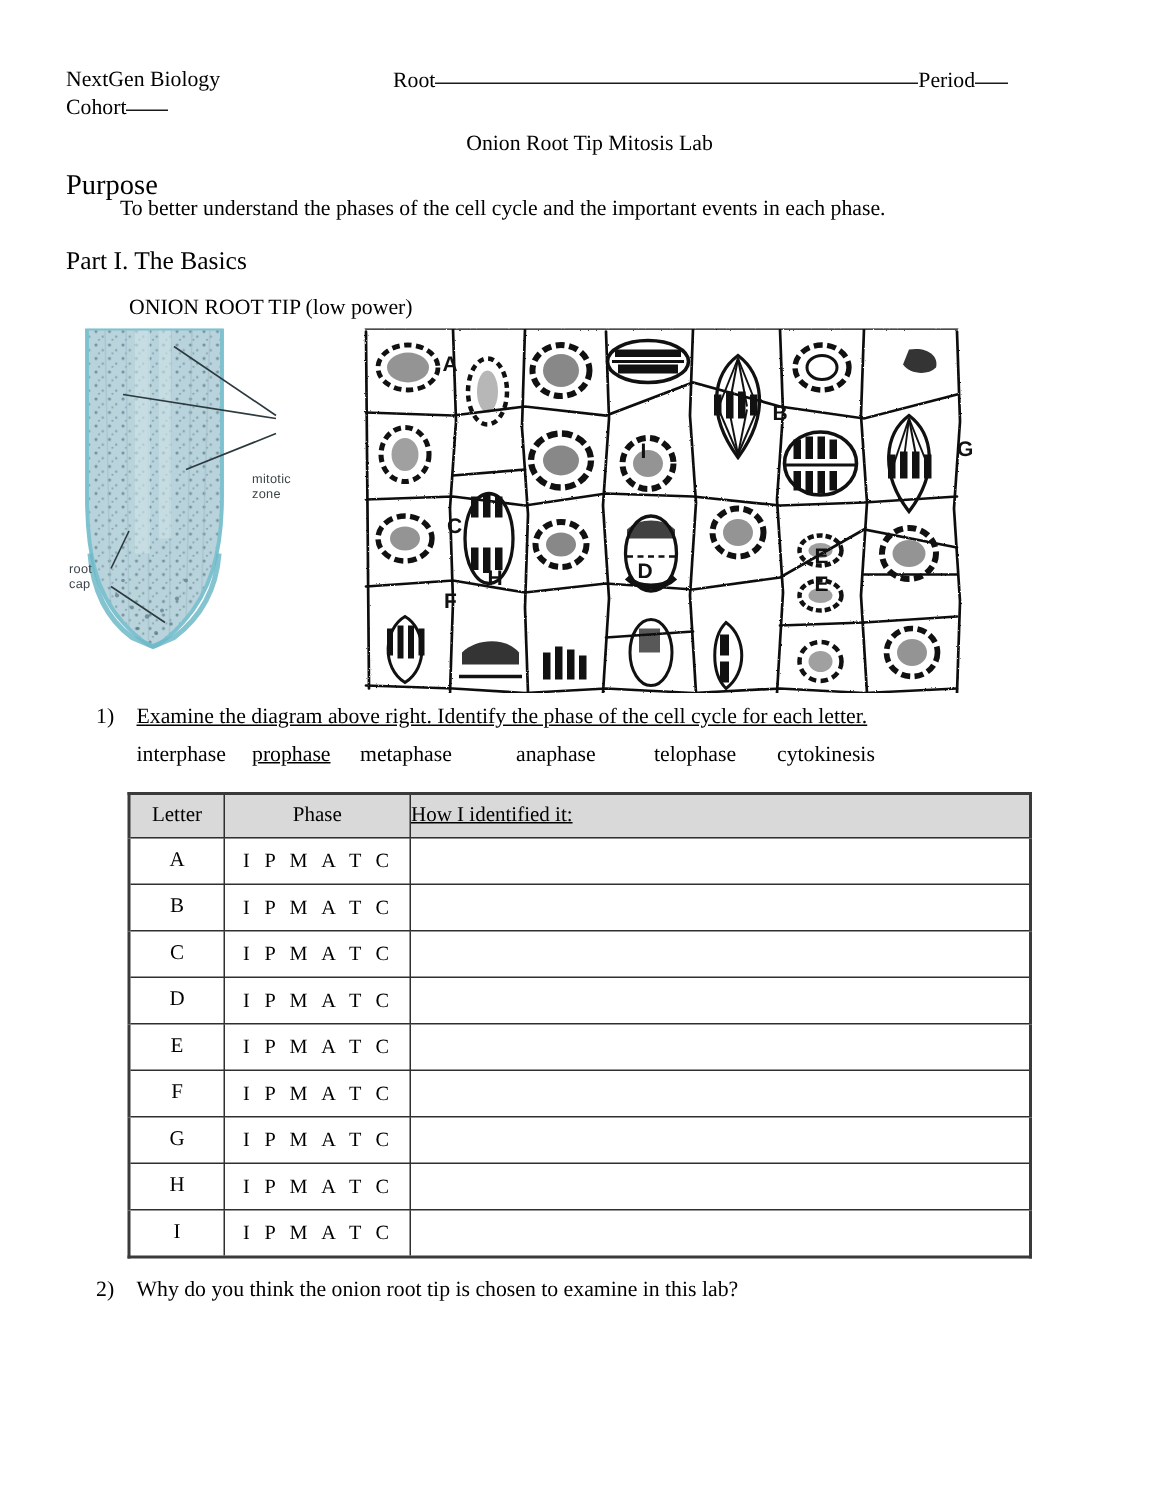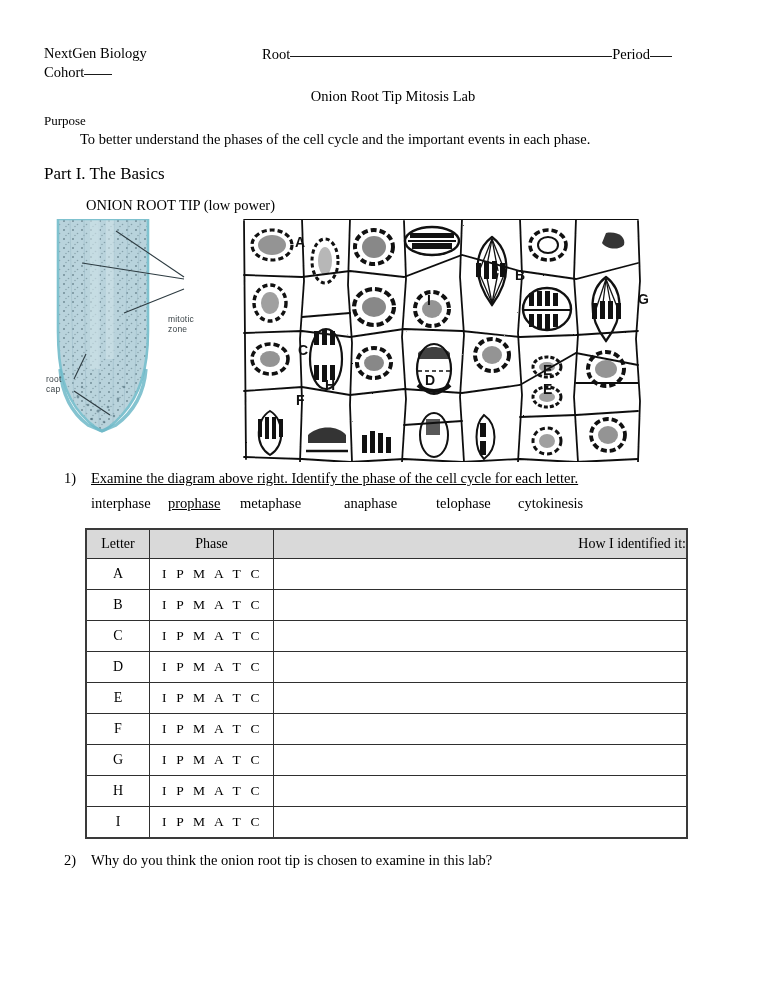--- a/index.html
+++ b/index.html
@@ -51,21 +51,21 @@
     left: 0; top: 88px;
     width: 768px;
     text-align: center;
     font-size: 14.5px;
   }
   .doc-title .inner { padding-left: 18px; }
 
   .purpose-label {
     position: absolute;
     left: 44px; top: 113px;
-    font-size: 13px;
+    font-size: 19px;
   }
   .purpose-text {
     position: absolute;
     left: 80px; top: 131px;
     font-size: 14.5px;
   }
   .part-head {
     position: absolute;
     left: 44px; top: 164px;
     font-size: 17px;
@@ -154,21 +154,21 @@
     border-bottom: 1.6px solid #2f2f2f;
     height: 28px;
   }
   .tbl thead th.c0 { border-left: 2.2px solid #3a3a3a; }
   .tbl thead th.c2 { border-right: 2.2px solid #3a3a3a; }
   .tbl tbody td.c0 { border-left: 2.2px solid #3a3a3a; }
   .tbl tbody td.c2 { border-right: 2.2px solid #3a3a3a; }
   .tbl tbody tr:last-child td { border-bottom: 2.2px solid #3a3a3a; }
   .col-letter { width: 62px; text-align: center; }
   .col-phase  { width: 123px; }
-  .col-how    { width: 412px; text-align: right; }
+  .col-how    { width: 412px; text-align: left; text-decoration: underline; }
   .phase-opts {
     display: block;
     padding-left: 12px;
     letter-spacing: 3.2px;
     font-size: 13.5px;
   }
 
   
   .q2 {
     position: absolute;

